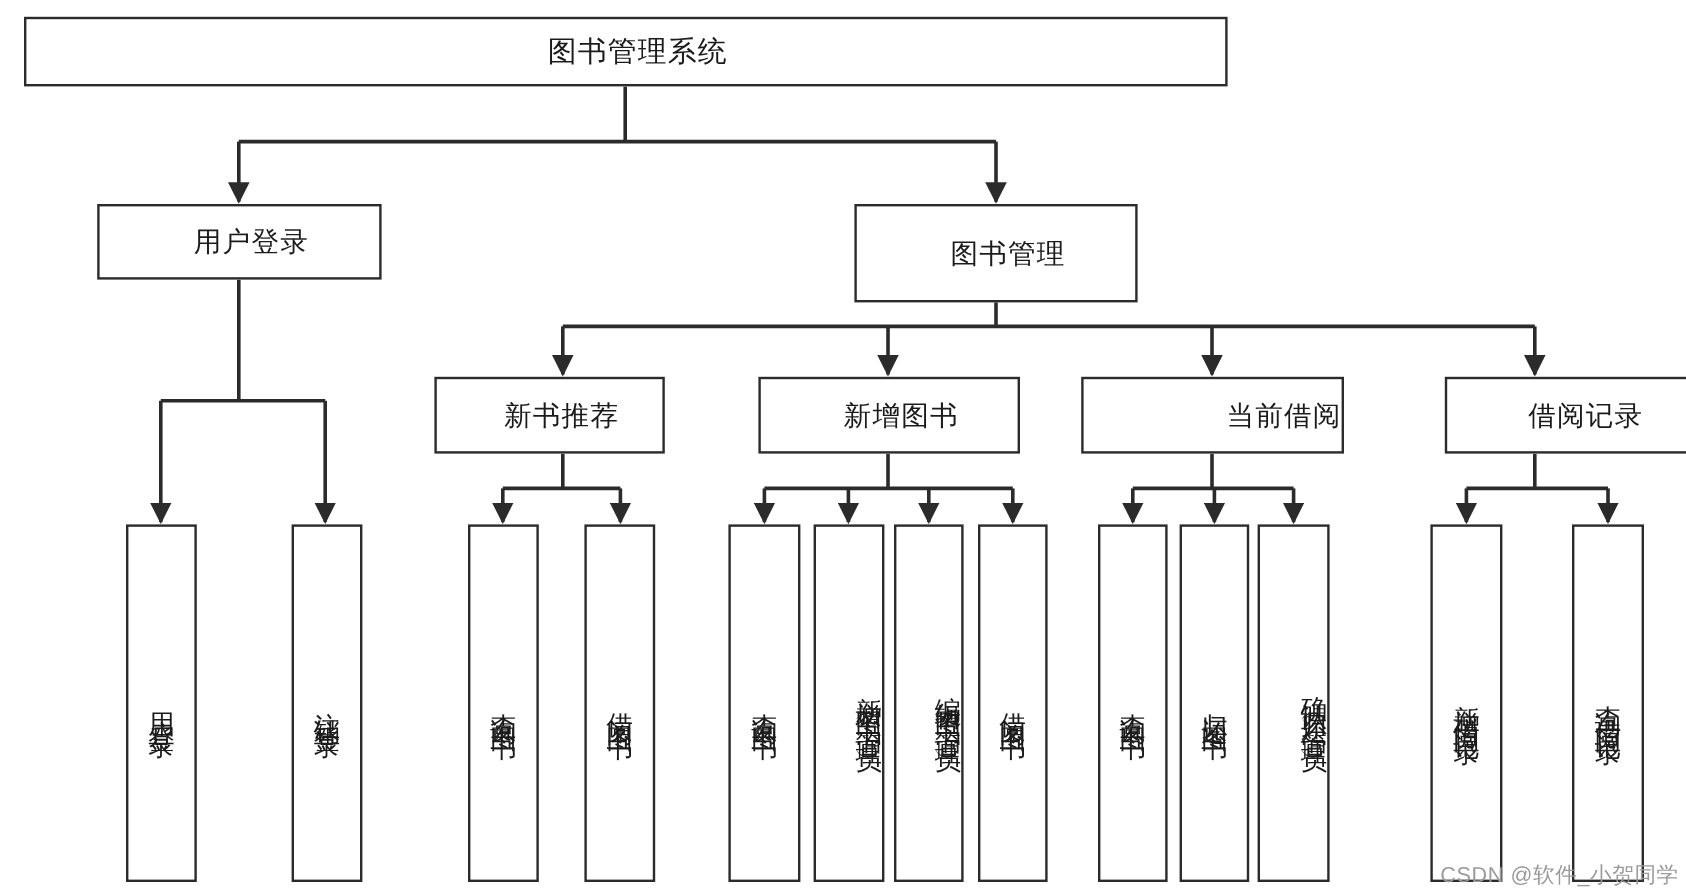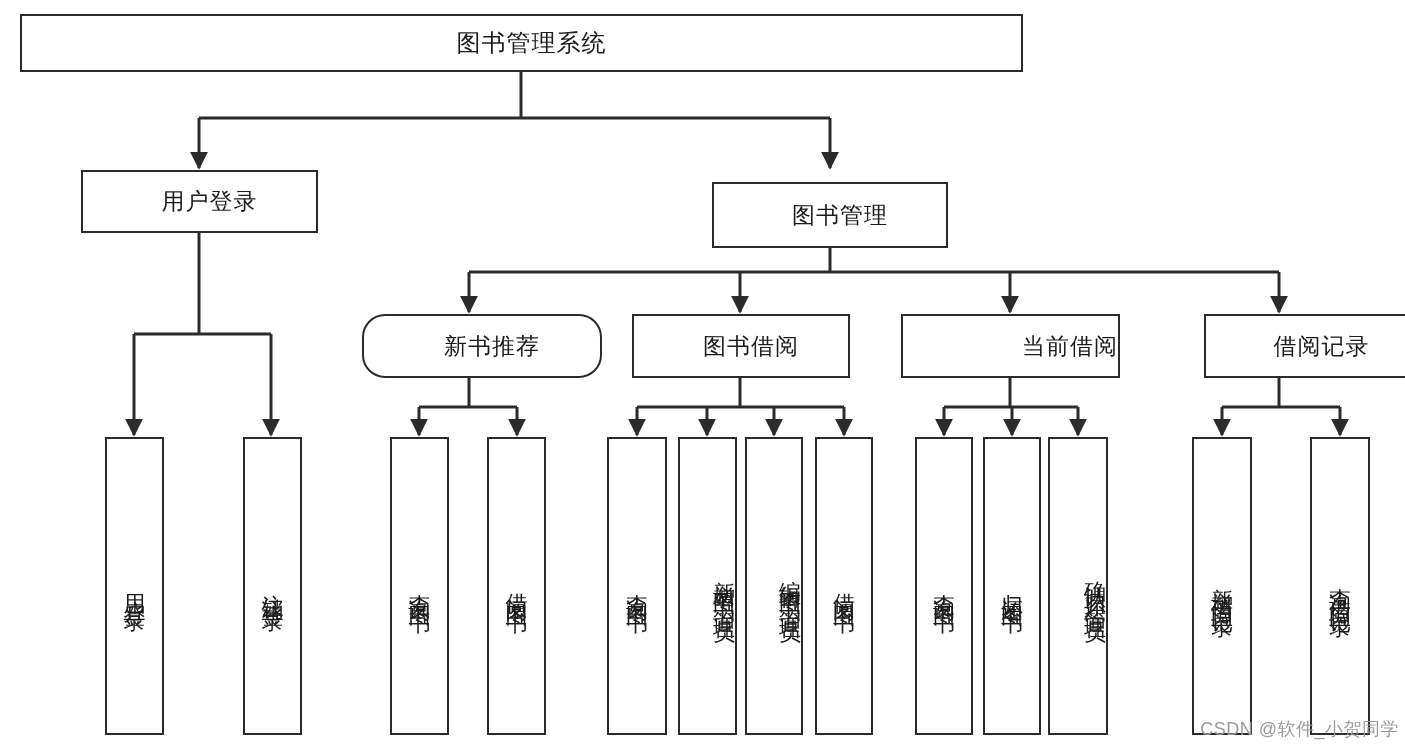--- a/index.html
+++ b/index.html
@@ -123,29 +123,29 @@
     </g>
   </svg>
 
   <div class="node node-h root" style="left:20px; top:14px; width:1003px; height:58px;">
     <span>图书管理系统</span>
   </div>
 
   <div class="node node-h" style="left:81px; top:170px; width:237px; height:63px;">
     <span>用户登录</span>
   </div>
-  <div class="node node-h" style="left:712px; top:170px; width:236px; height:66px;margin-top:12px;">
+  <div class="node node-h" style="left:712px; top:170px; width:236px; height:82px;">
     <span>图书管理</span>
   </div>
 
-  <div class="node node-h" style="left:362px; top:314px; width:240px; height:64px;border-radius:23px;">
+  <div class="node node-h" style="left:362px; top:314px; width:192px; height:64px;">
     <span>新书推荐</span>
   </div>
   <div class="node node-h" style="left:632px; top:314px; width:218px; height:64px;">
-    <span>图书借阅</span>
+    <span>新增图书</span>
   </div>
   <div class="node node-h" style="left:901px; top:314px; width:219px; height:64px;justify-content:flex-end;">
     <span>当前借阅</span>
   </div>
   <div class="node node-h" style="left:1172px; top:314px; width:215px; height:64px;margin-left:32px;">
     <span>借阅记录</span>
   </div>
 
   <div class="node node-v" style="left:105px; top:437px; width:59px; height:298px;">
     <span class="vlabel">用户登录</span>

